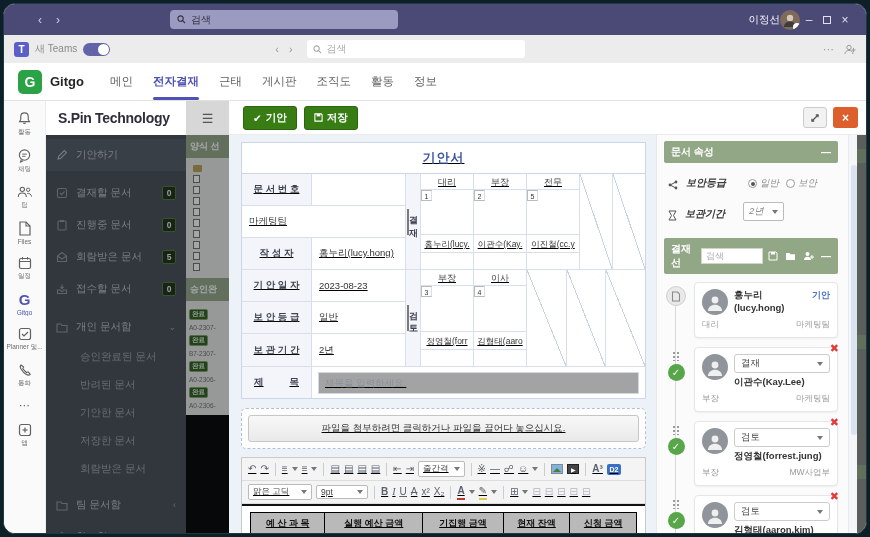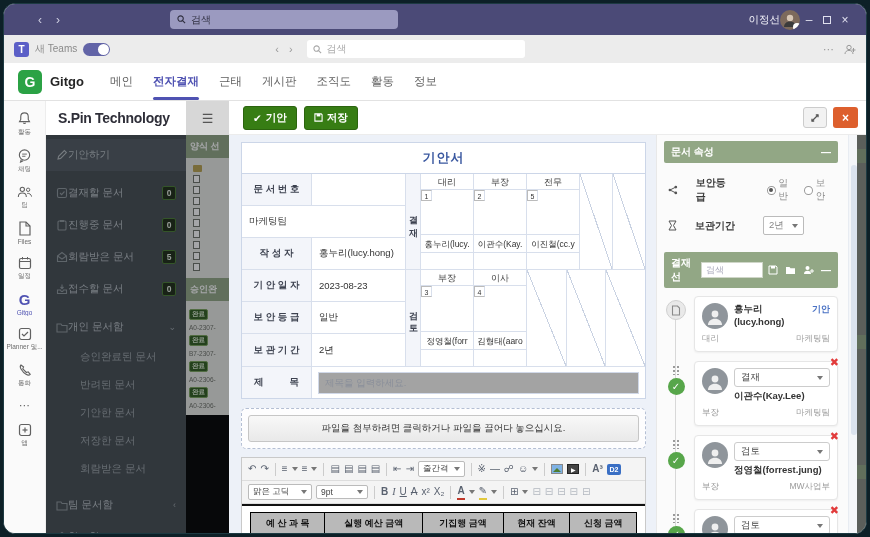--- a/index.html
+++ b/index.html
@@ -69,21 +69,21 @@
   .btn-expand { width:24px; height:21px; background:#f2f2f2; border:1px solid #ccc; border-radius:3px;
                 display:flex; align-items:center; justify-content:center; }
   .btn-close { width:25px; height:21px; background:#dd5f2d; border-radius:3px; color:#fff; font-size:12px;
                font-weight:bold; display:flex; align-items:center; justify-content:center; }
 
   .appbody { flex:1; display:flex; min-height:0; }
 
   
   .leftdim { position:relative; display:flex; flex:0 0 auto; }
   .sidebar { width:140px; background:#454c52; color:#b6bec3; font-size:10.5px; padding-top:4px; }
-  .side-item { display:flex; align-items:center; gap:0; padding:9px 10px; position:relative; }
+  .side-item { display:flex; align-items:center; gap:8px; padding:9px 10px; position:relative; }
   .side-item.active { background:#525a61; }
   .side-item .txt { flex:1; white-space:nowrap; overflow:hidden; }
   .badge { background:#1c2b14; border:1px solid #4a7d33; color:#e8f0e4; font-size:8.5px; font-weight:bold;
            min-width:14px; height:14px; border-radius:2px; text-align:center; line-height:13px; padding:0 2px; }
   .side-sub { padding:7px 10px 7px 34px; color:#9aa3a8; white-space:nowrap; overflow:hidden; }
   .side-sep { height:6px; }
   .chev { color:#9aa3a8; font-size:9px; }
   .sicon { flex:0 0 auto; opacity:.85; }
 
   
@@ -94,21 +94,21 @@
   .ts-doc { width:7px; height:8px; border:1px solid #6d7168; background:#fff; flex:0 0 auto; }
   .ts-folder { width:9px; height:7px; background:#b8a24e; border-radius:1px; flex:0 0 auto; }
   .ts-item { margin:4px 0; white-space:nowrap; }
   .ts-badge { display:inline-block; background:#2f5c1f; color:#dfeed6; border:1px solid #79a35c;
               font-size:6.5px; font-weight:bold; padding:0 2px; border-radius:2px; }
   .ts-id { color:#6c6f67; font-size:6.5px; margin:2px 0; white-space:nowrap; }
   .dimover { position:absolute; inset:0; background:rgba(18,22,26,.38); pointer-events:none; }
 
   
   .modalmain { flex:1; display:flex; min-width:0; position:relative; background:#fff; }
-  .form-col { flex:1; background:#edf1f8; padding:7px 10px 0 12px; min-width:0; overflow:hidden; }
+  .form-col { flex:1; background:#edf1f8; padding:7px 10px 0 12px; min-width:0; overflow:hidden;text-decoration:underline; }
 
   .form-card { background:#fff; border:1px solid #ccd6e8; }
   .form-title { text-align:center; font-size:13px; font-weight:bold; color:#3a58a0; padding:6px 0;
                 border-bottom:1px solid #ccd6e8; letter-spacing:1px; }
   .form-grid { display:flex; }
   .fg-left { width:163px; flex:0 0 auto; }
   .frow { display:flex; height:32px; border-bottom:1px solid #d8dfec; }
   .flabel { width:70px; background:#f3f5fa; border-right:1px solid #d8dfec; display:flex; align-items:center;
             justify-content:center; font-size:9.5px; color:#3d4250; font-weight:bold; white-space:nowrap; }
   .fvalue { flex:1; display:flex; align-items:center; padding-left:7px; font-size:9.5px; color:#333; white-space:nowrap; overflow:hidden; }
@@ -155,21 +155,21 @@
   .econtent { background:#fff; padding:6px 8px 0 8px; border-top:2px solid #111; }
   .btable { width:100%; border-collapse:collapse; }
   .btable th { background:#b9b9b9; border:1px solid #000; font-size:9px; color:#111; padding:4px 2px; white-space:nowrap; }
 
   
   .rpanel { width:192px; flex:0 0 auto; background:#fbfbfb; border-left:1px solid #e8e8e8; padding:6px 10px 0 7px; overflow:hidden; }
   .sect-head { background:#92a785; color:#fff; font-size:10px; font-weight:bold; border-radius:2px;
                padding:4px 7px; display:flex; align-items:center; gap:5px; }
   .sect-head .minus { margin-left:auto; font-weight:bold; }
   .props { padding:7px 2px 9px 2px; }
-  .prow { display:flex; align-items:center; gap:18px; padding:6px 2px; font-size:10px; color:#333; }
+  .prow { display:flex; align-items:flex-end; gap:8px; padding:6px 2px; font-size:10px; color:#333;font-style:italic; }
   .prow .plabel { font-weight:bold; color:#3a3a3a; }
   .radio { width:9px; height:9px; border:1px solid #9a9a9a; border-radius:50%; display:inline-block; position:relative; background:#fff; }
   .radio.sel::after { content:""; position:absolute; inset:1.5px; background:#555; border-radius:50%; }
   .ropt { display:flex; align-items:center; gap:3px; color:#8a8a8a; font-size:9.5px; }
   .rgroup { display:flex; gap:7px; margin-left:14px; }
   .pselect { border:1px solid #bbb; border-radius:2px; background:#fff; font-size:9.5px; color:#888;
              padding:2px 5px; display:flex; align-items:center; gap:8px; margin-left:10px; }
   .al-head { margin-top:2px; }
   .al-search { width:62px; height:16px; border:1px solid #cfd6c8; font-size:9px; padding:0 4px; font-family:inherit; color:#333; }
   .al-search::placeholder { color:#aab; }

